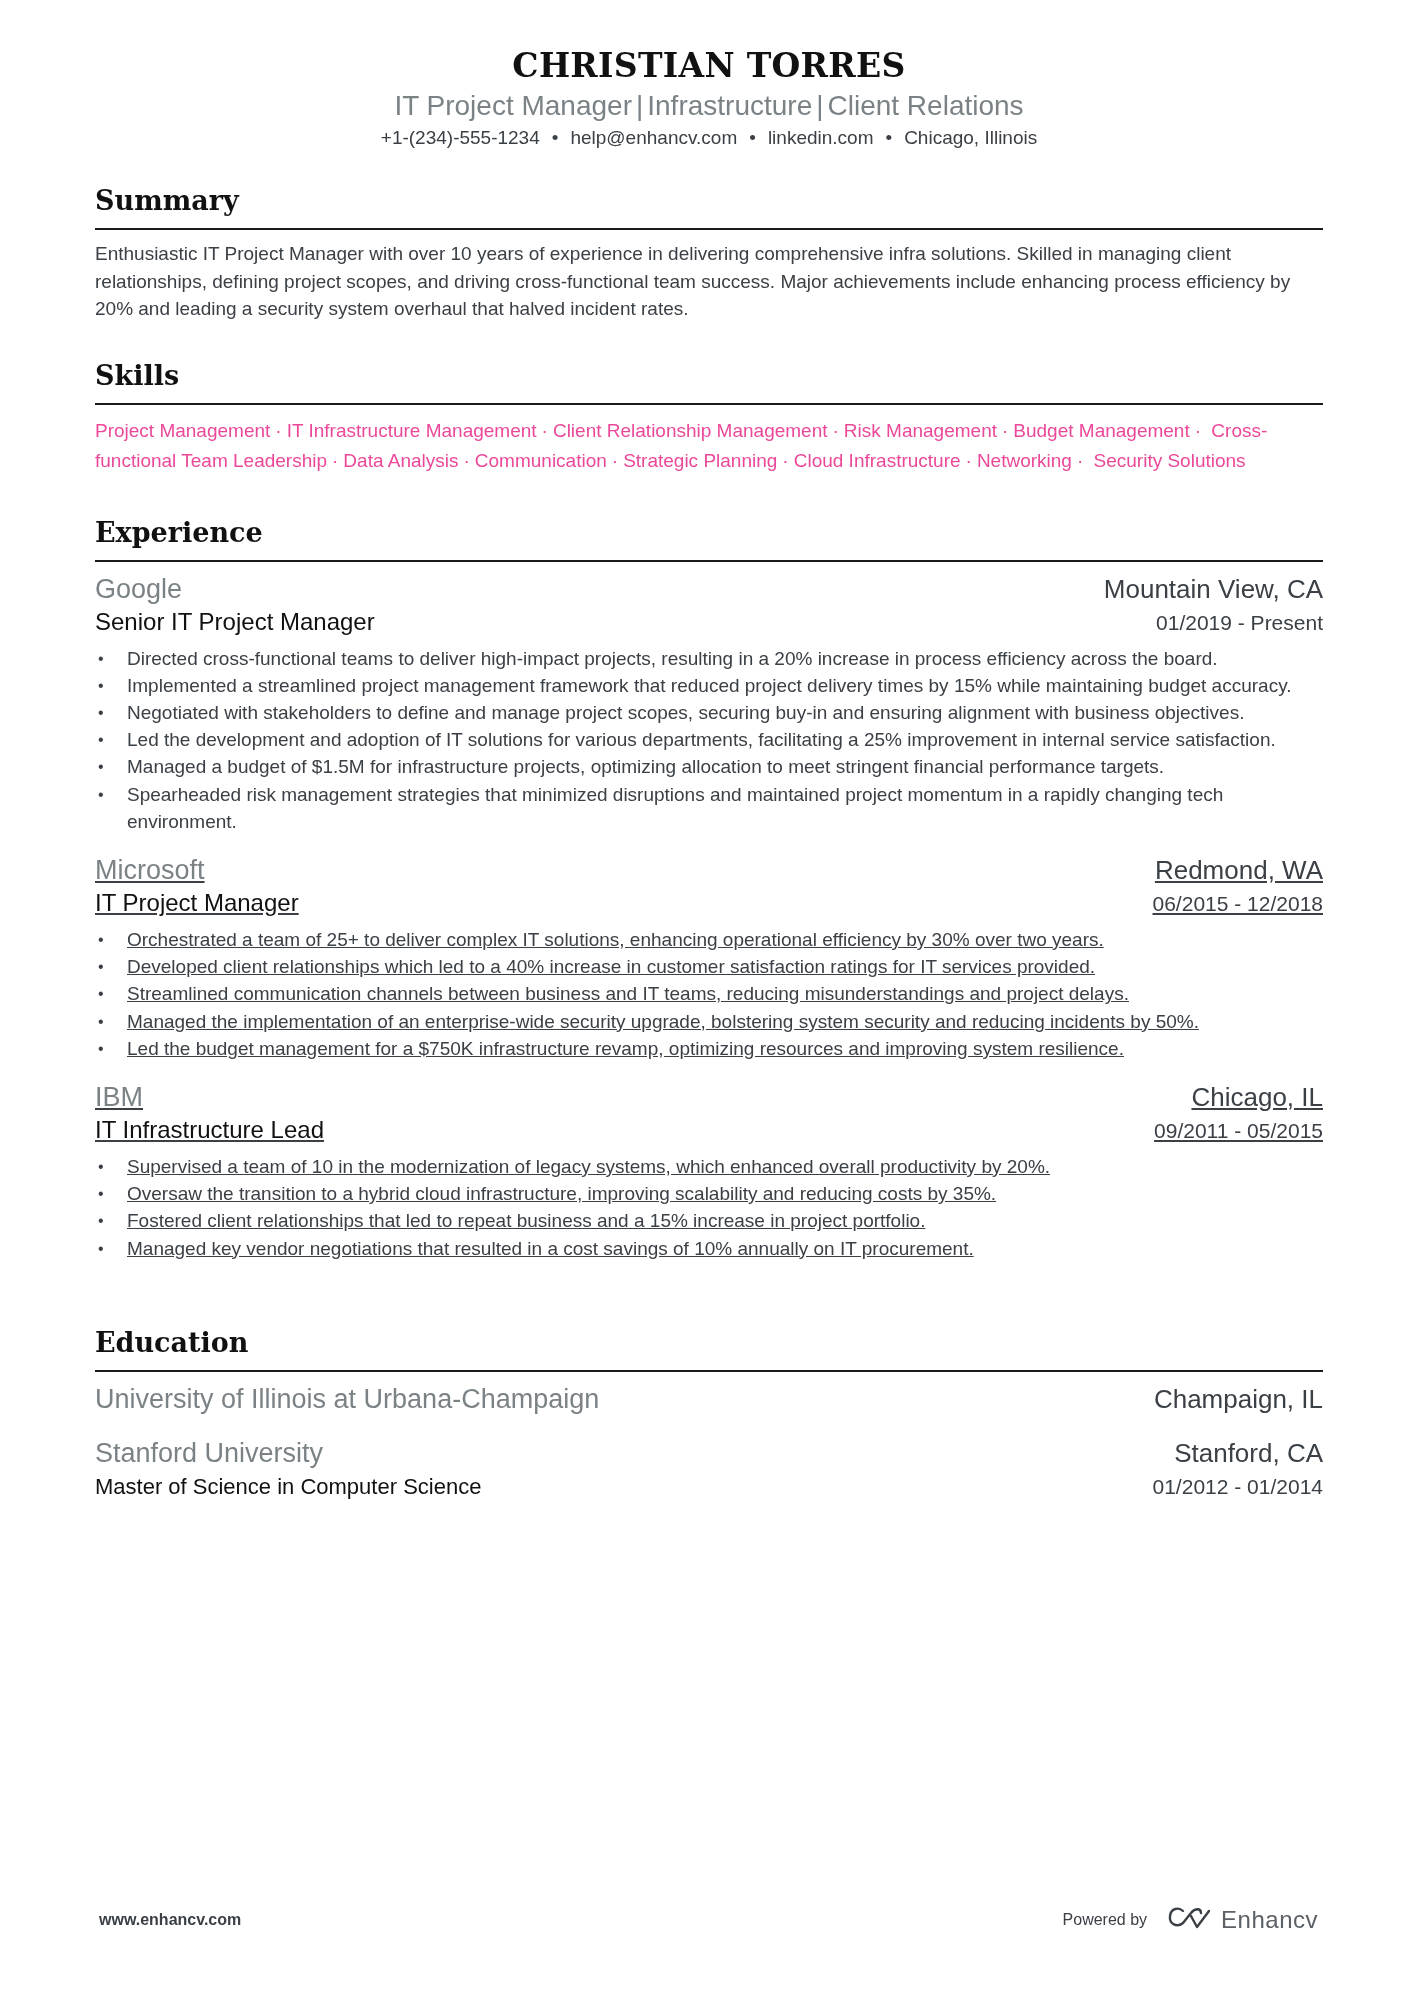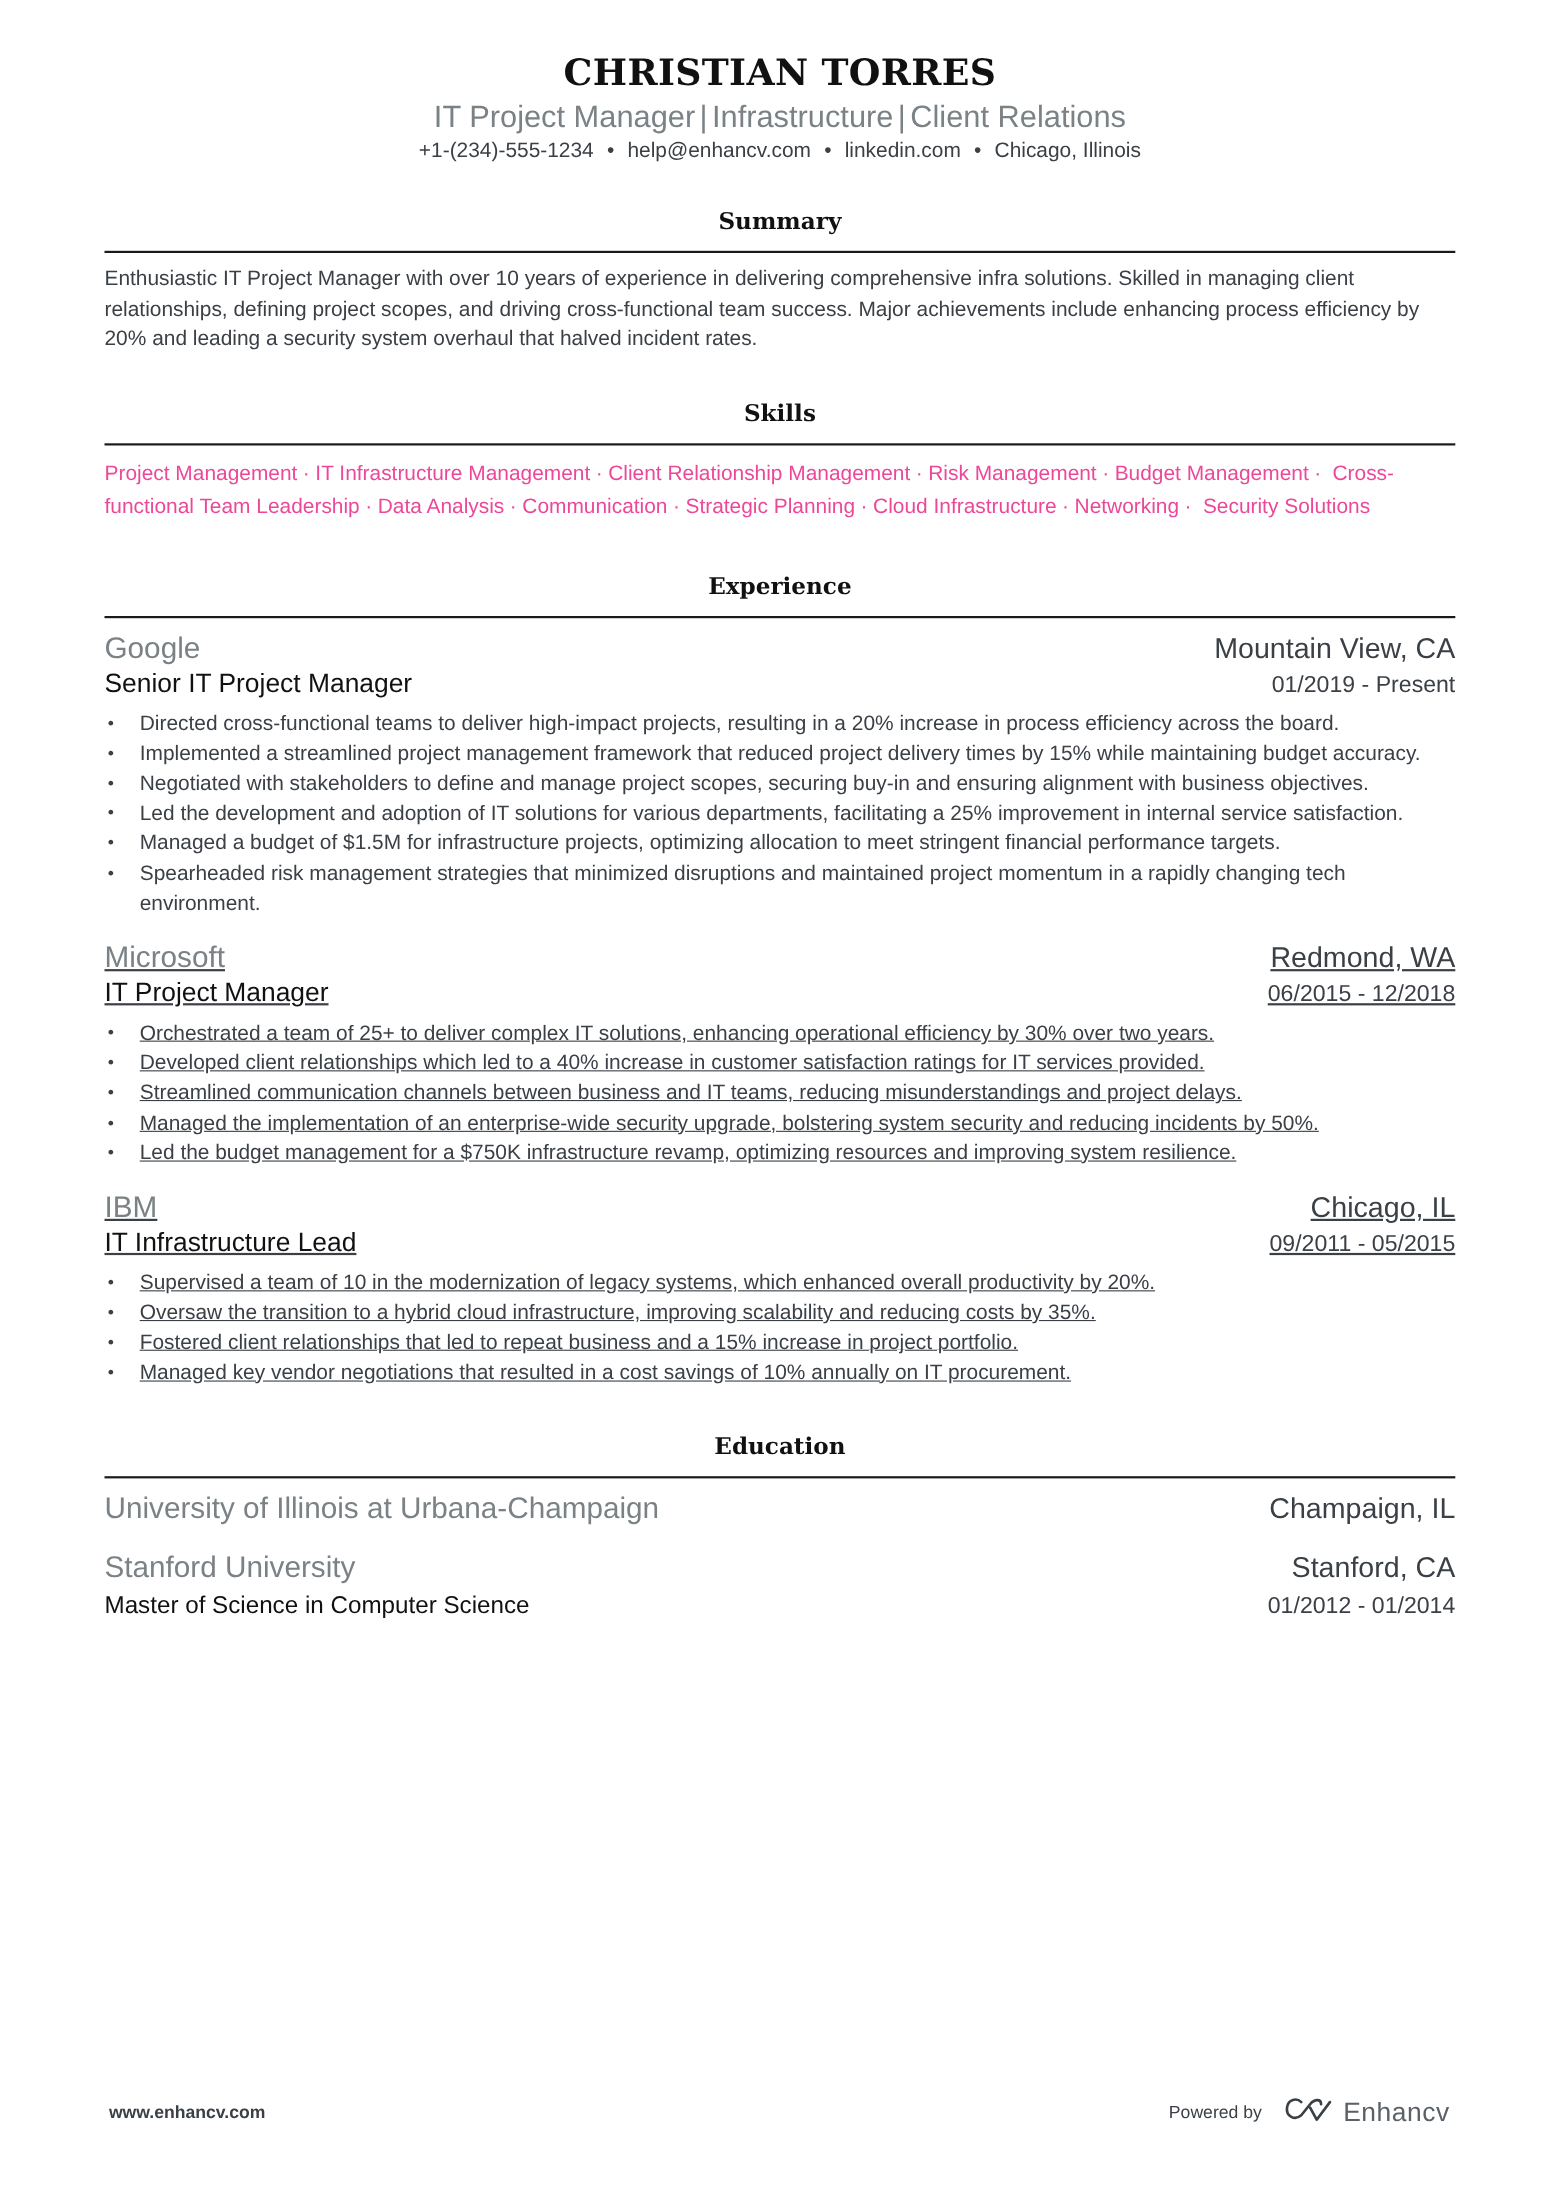--- a/index.html
+++ b/index.html
@@ -10,21 +10,21 @@
 
   
   .header { text-align: center; padding-top: 46px; }
   .name { font-family: "DejaVu Serif", "Liberation Serif", serif; font-weight: bold; font-size: 33px; color: #111111; letter-spacing: 0.3px; line-height: 40px; }
   .title { font-size: 28px; color: #7b8286; line-height: 36px; margin-top: 2px; }
   .title .sep { color: #7b8286; padding: 0 4px; }
   .contacts { font-size: 19px; color: #3b4046; line-height: 28px; margin-top: 0px; }
   .contacts .dot { padding: 0 12px; }
 
   
-  .section-title { font-family: "DejaVu Serif", "Liberation Serif", serif; font-weight: bold; font-size: 21px; color: #111111; text-align: center; line-height: 34px; }
+  .section-title { font-family: "DejaVu Serif", "Liberation Serif", serif; font-weight: bold; font-size: 27px; color: #111111; text-align: left; line-height: 34px; }
   .rule { height: 2px; background: #1a1a1a; margin-top: 10px; }
 
   .summary { margin-top: 32px; }
   .summary-text { font-size: 19px; line-height: 27.5px; margin-top: 10px; color: #3b4046; }
 
   .skills { margin-top: 36px; }
   .skills-text { font-size: 19px; line-height: 30px; margin-top: 11px; color: #ec4899; }
   .skills-text .sk-sep { padding: 0 5px; }
 
   .experience { margin-top: 40px; }
@@ -32,21 +32,21 @@
   .job + .job { margin-top: 18px; text-decoration: underline; }
   .row { display: flex; justify-content: space-between; align-items: baseline; }
   .company { font-size: 27px; color: #7b8286; line-height: 34px; }
   .location { font-size: 26px; color: #3b4046; line-height: 34px; }
   .role { font-size: 24px; color: #111111; line-height: 32px; }
   .dates { font-size: 21px; color: #3b4046; line-height: 32px; }
   ul.bullets { list-style: none; margin-top: 6px; }
   ul.bullets li { position: relative; padding-left: 32px; font-size: 19px; line-height: 27.2px; color: #3b4046; }
   ul.bullets li::before { content: "\2022"; position: absolute; left: 3px; top: 0; font-size: 16px; color: #3b4046; }
 
-  .education { margin-top: 36px; }
+  .education { margin-top: 64px; }
   .school { margin-top: 10px; }
   .school + .school { margin-top: 20px; }
   .degree { font-size: 22px; color: #111111; line-height: 34px; }
 
   
   .footer { position: absolute; left: 99px; right: 92px; top: 1905px; display: flex; justify-content: space-between; align-items: center; }
   .footer-url { font-size: 16px; color: #3b4046; font-weight: bold; }
   .powered { display: flex; align-items: center; gap: 20px; }
   .powered-label { font-size: 16px; color: #3b4046; }
   .brand { display: flex; align-items: center; gap: 8px; text-align: center; }

